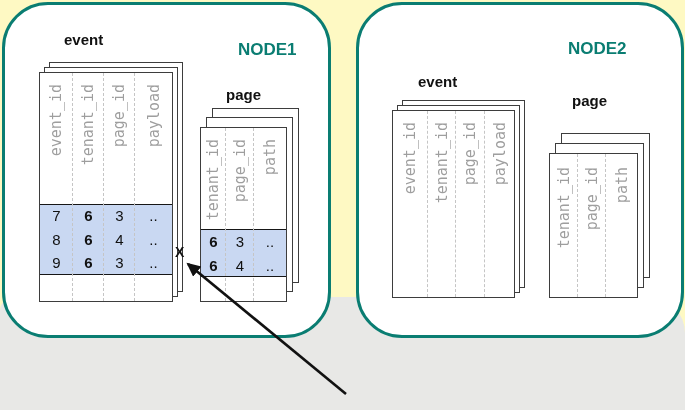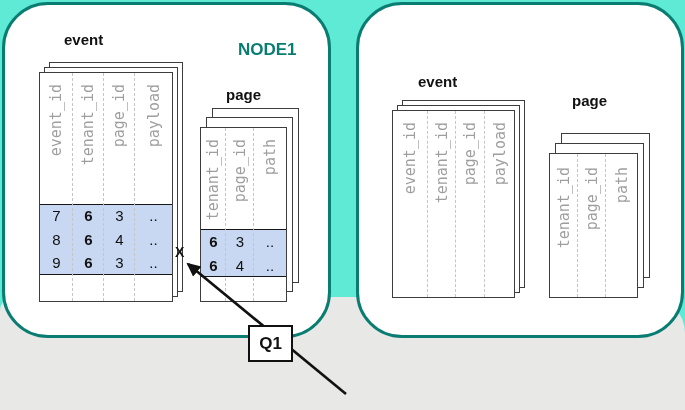--- a/index.html
+++ b/index.html
@@ -1,16 +1,16 @@
 <!DOCTYPE html>
 <html><head>
 <meta charset="utf-8">
 <style>
   html,body{margin:0;padding:0;background:#fff;}
-  .stage{position:relative;width:685px;height:410px;background:#5eead4;overflow:hidden;
+  .stage{position:relative;width:685px;height:410px;background:#fef9c3;overflow:hidden;
          font-family:"Liberation Sans",sans-serif;}
   .grayband{position:absolute;left:0;top:297px;width:685px;height:113px;
             background:#e8e8e6;border-radius:14px 36px 0 0;}
   .node{position:absolute;background:#fff;border:3px solid #0a7d72;border-radius:46px;
         box-sizing:border-box;}
   .node-title{position:absolute;font-size:17px;font-weight:bold;color:#0a7d72;}
   .tbl-label{position:absolute;font-size:15px;font-weight:bold;color:#111;text-align:center;}
   .card{position:absolute;background:#fff;border:1.5px solid #3d3d3d;box-sizing:border-box;}
   .band{position:absolute;left:0;right:0;background:#c9d8f2;
         border-top:1.5px solid #161616;border-bottom:1.5px solid #161616;box-sizing:border-box;}
@@ -35,20 +35,21 @@
 <body>
 
 <div class="stage">
 
   <div class="grayband"></div>
 
   <div class="node" style="left:2px;top:2px;width:329px;height:336px"></div>
   <div class="node" style="left:356px;top:2px;width:328px;height:336px"></div>
 
   <div class="node-title" style="left:238px;top:40px">NODE1</div>
+  <div class="node-title" style="left:568px;top:39px">NODE2</div>
 
   <div class="tbl-label" style="left:64px;top:31px">event</div>
   <div class="tbl-label" style="left:226px;top:86px">page</div>
   <div class="tbl-label" style="left:418px;top:73px">event</div>
   <div class="tbl-label" style="left:572px;top:92px">page</div>
 
   <div>
     <div class="card" style="left:49px;top:62px;width:134px;height:230px"></div>
     <div class="card" style="left:44px;top:67px;width:134px;height:230px"></div>
     <div class="card" style="left:39px;top:72px;width:134px;height:230px">
@@ -164,17 +165,14 @@
 
   <svg class="arrow" width="685" height="410" viewBox="0 0 685 410">
     <defs>
       <marker id="ah" markerUnits="userSpaceOnUse" markerWidth="16" markerHeight="14" refX="12" refY="6.5" orient="auto">
         <path d="M0,0 L14,6.5 L0,13 Z" fill="#111"></path>
       </marker>
     </defs>
     <line x1="346" y1="394" x2="188" y2="264" stroke="#111" stroke-width="2.6" marker-end="url(#ah)"></line>
   </svg>
 
-  <div class="qbox">
-    <span>Q1</span>
-  </div>
 
 </div>
 
 </body></html>

